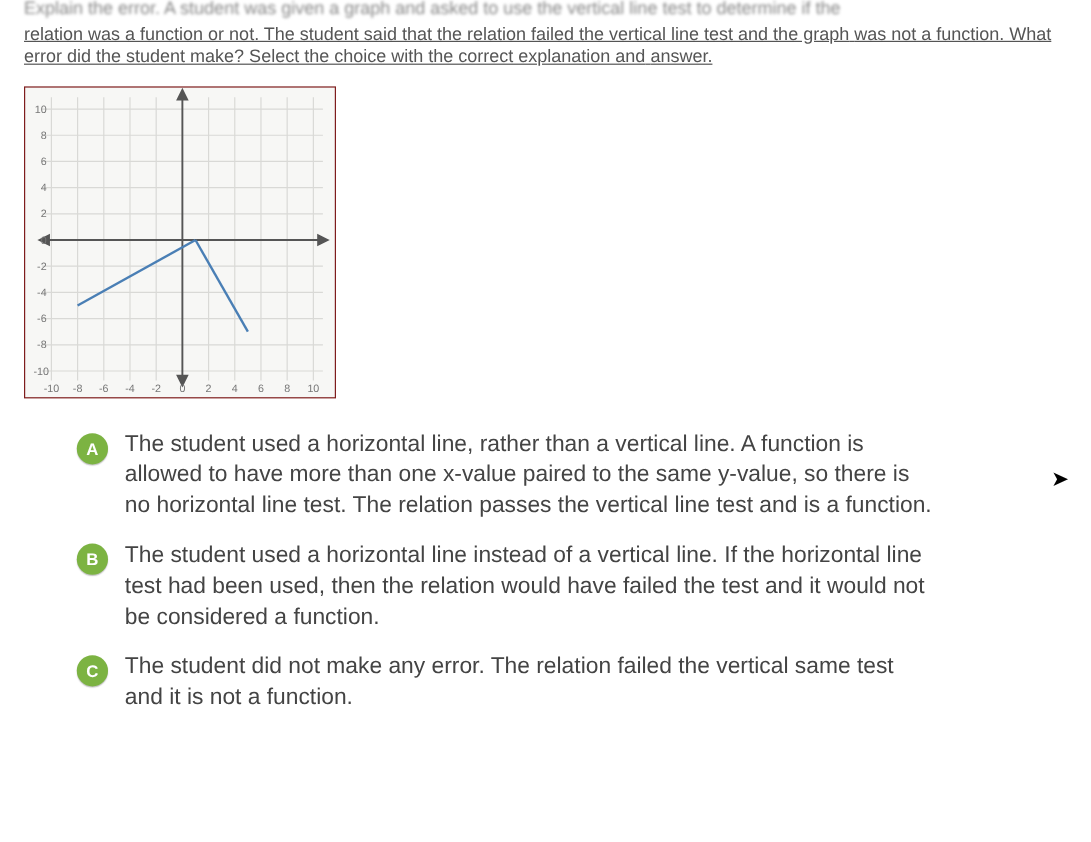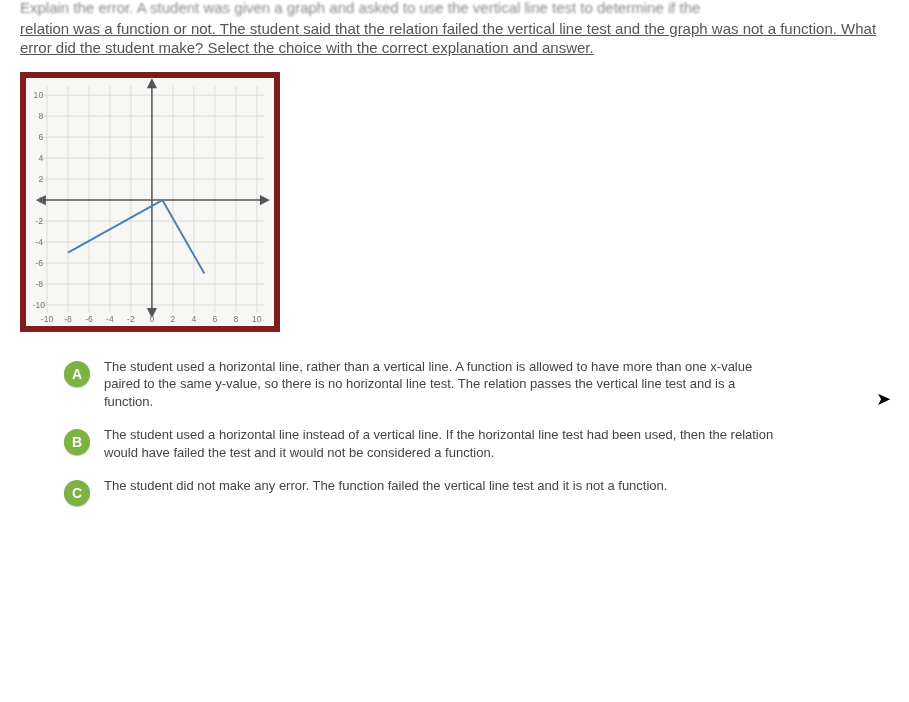--- a/index.html
+++ b/index.html
@@ -24,21 +24,21 @@
     }
     .question-cut {
       font-size: 15px;
       color: #888;
       filter: blur(1.2px);
       line-height: 1.1;
     }
     .chart-container {
       width: 260px;
       height: 260px;
-      border: 6px solid #7f1d1d;
+      border: 1px solid #7f1d1d;
       background: #f7f7f5;
       position: relative;
       margin-bottom: 26px;
       text-align: center;
     }
     .chart-svg {
       position: absolute;
       inset: 0;
     }
     .answers { padding-left: 44px; max-width: 760px; }
@@ -57,21 +57,21 @@
       color: #fff;
       font-weight: 700;
       font-size: 14px;
       display: flex;
       align-items: center;
       justify-content: center;
       margin-top: 3px;
       box-shadow: 0 1px 1px rgba(0,0,0,0.25);
     }
     .answer-text {
-      font-size: 13px;
+      font-size: 19px;
       line-height: 1.35;
       color: #444;
       filter: blur(0.3px);
     }
     .cursor {
       position: absolute;
       right: 18px;
       top: 388px;
       font-size: 18px;
       color: #000;
@@ -160,17 +160,17 @@
   <div class="answer">
     <div class="badge">A</div>
     <div class="answer-text">The student used a horizontal line, rather than a vertical line. A function is allowed to have more than one x-value paired to the same y-value, so there is no horizontal line test. The relation passes the vertical line test and is a function.</div>
   </div>
   <div class="answer">
     <div class="badge">B</div>
     <div class="answer-text">The student used a horizontal line instead of a vertical line. If the horizontal line test had been used, then the relation would have failed the test and it would not be considered a function.</div>
   </div>
   <div class="answer">
     <div class="badge">C</div>
-    <div class="answer-text">The student did not make any error. The function failed the vertical line test and it is not a function.</div>
+    <div class="answer-text">The student did not make any error. The relation failed the vertical same test and it is not a function.</div>
   </div>
 </div>
 
 <div class="cursor">➤</div>
 
 </body></html>

